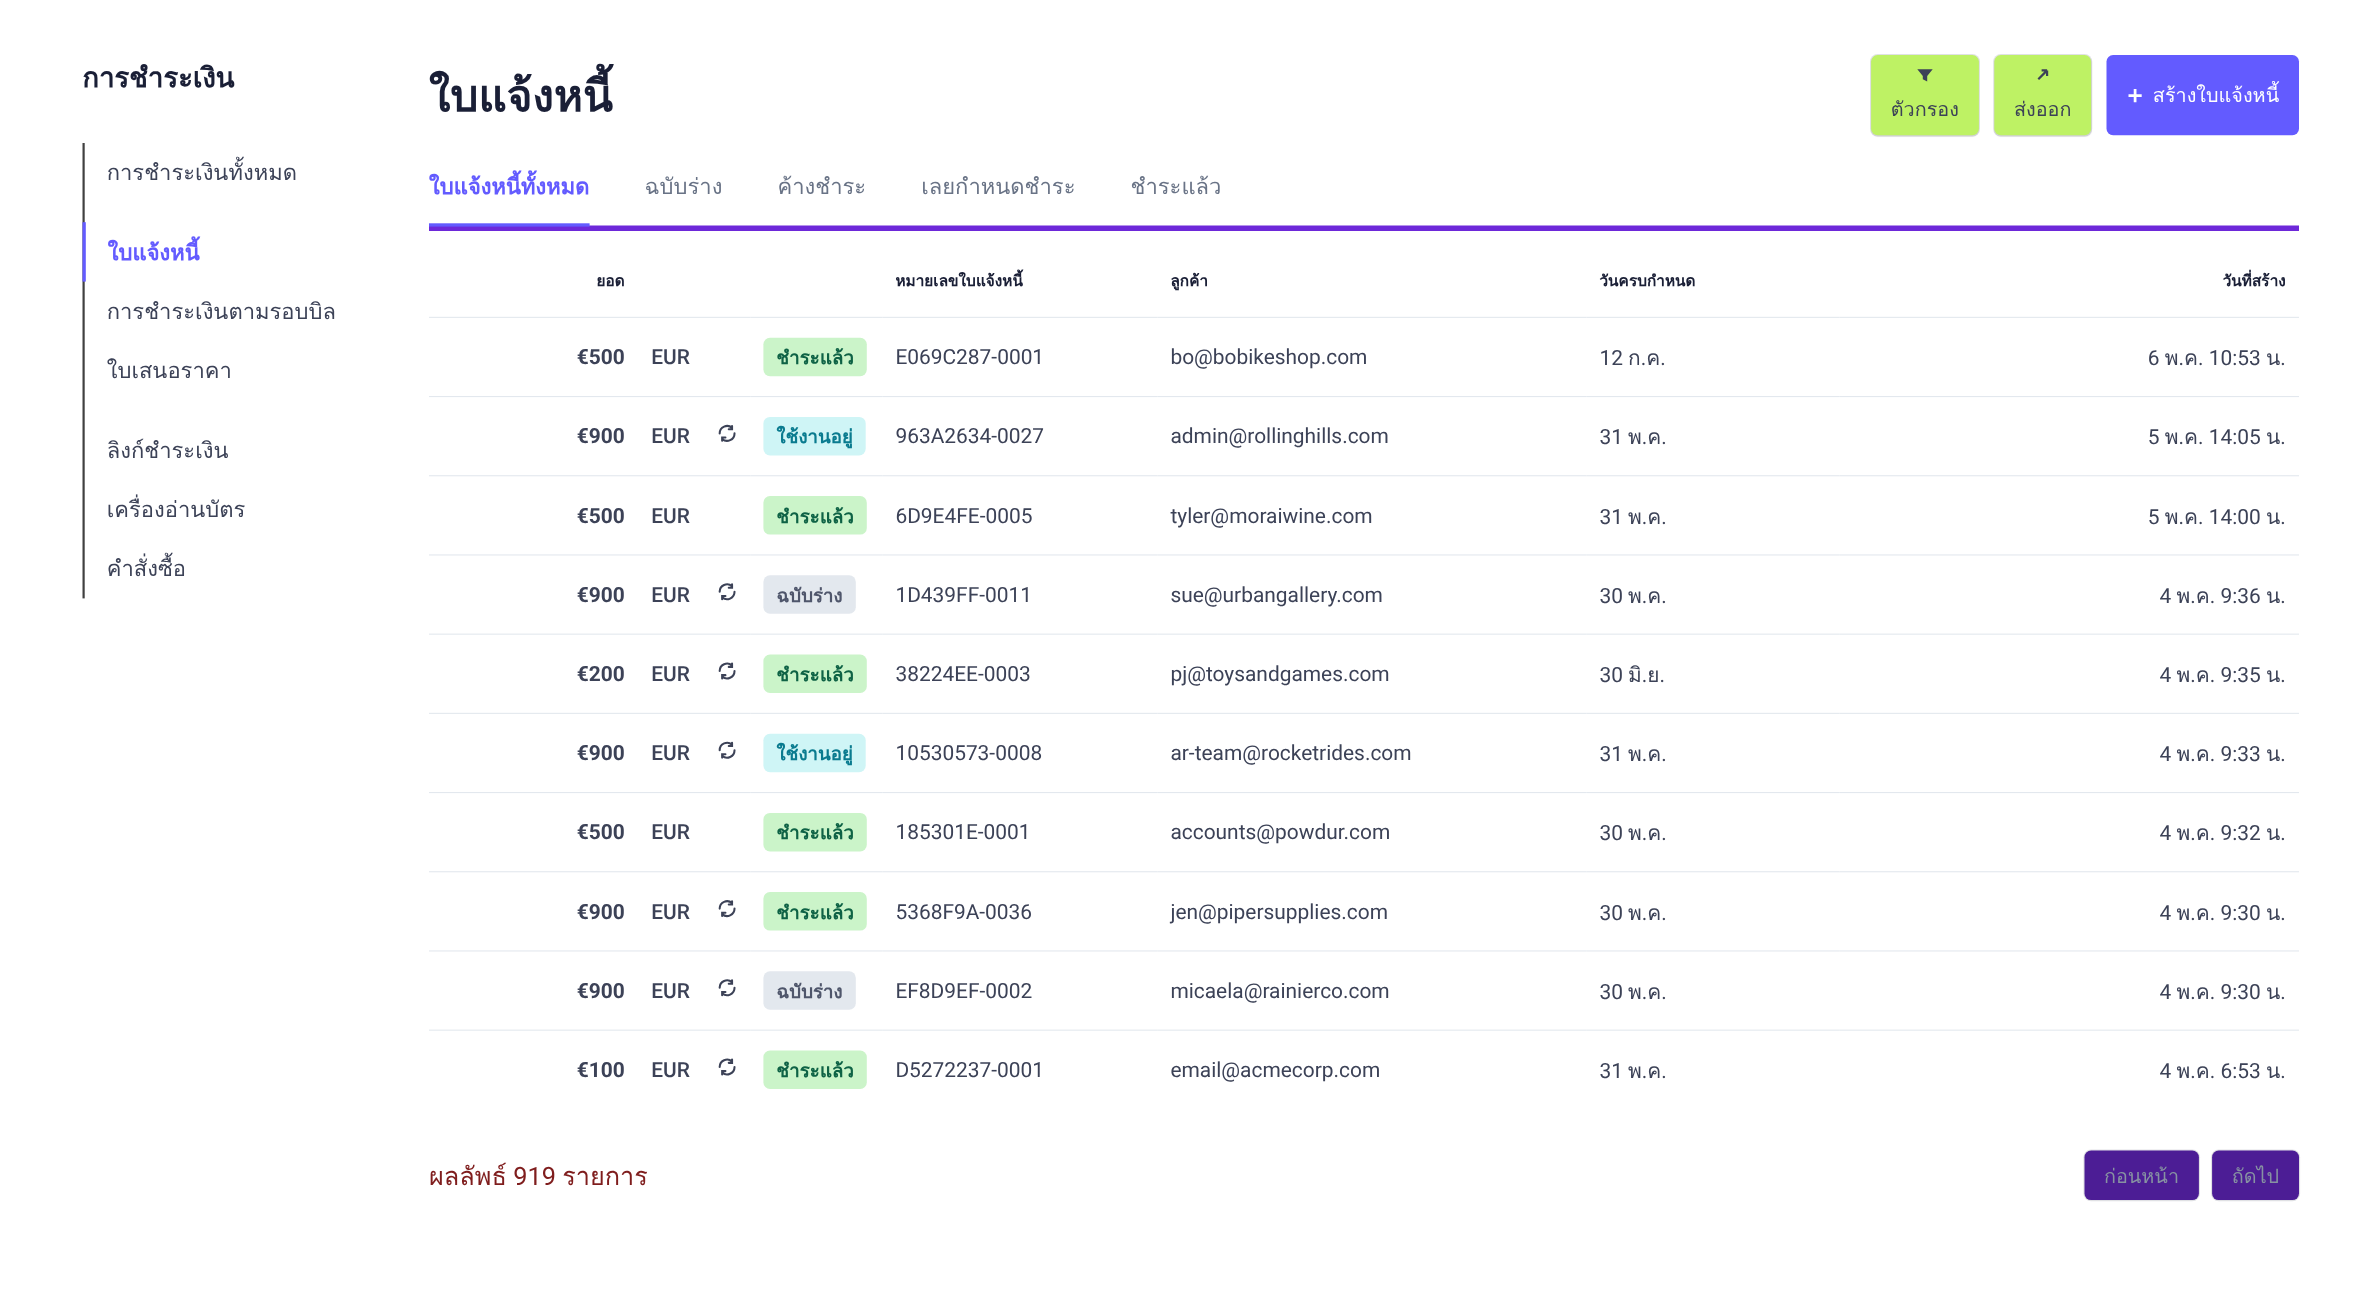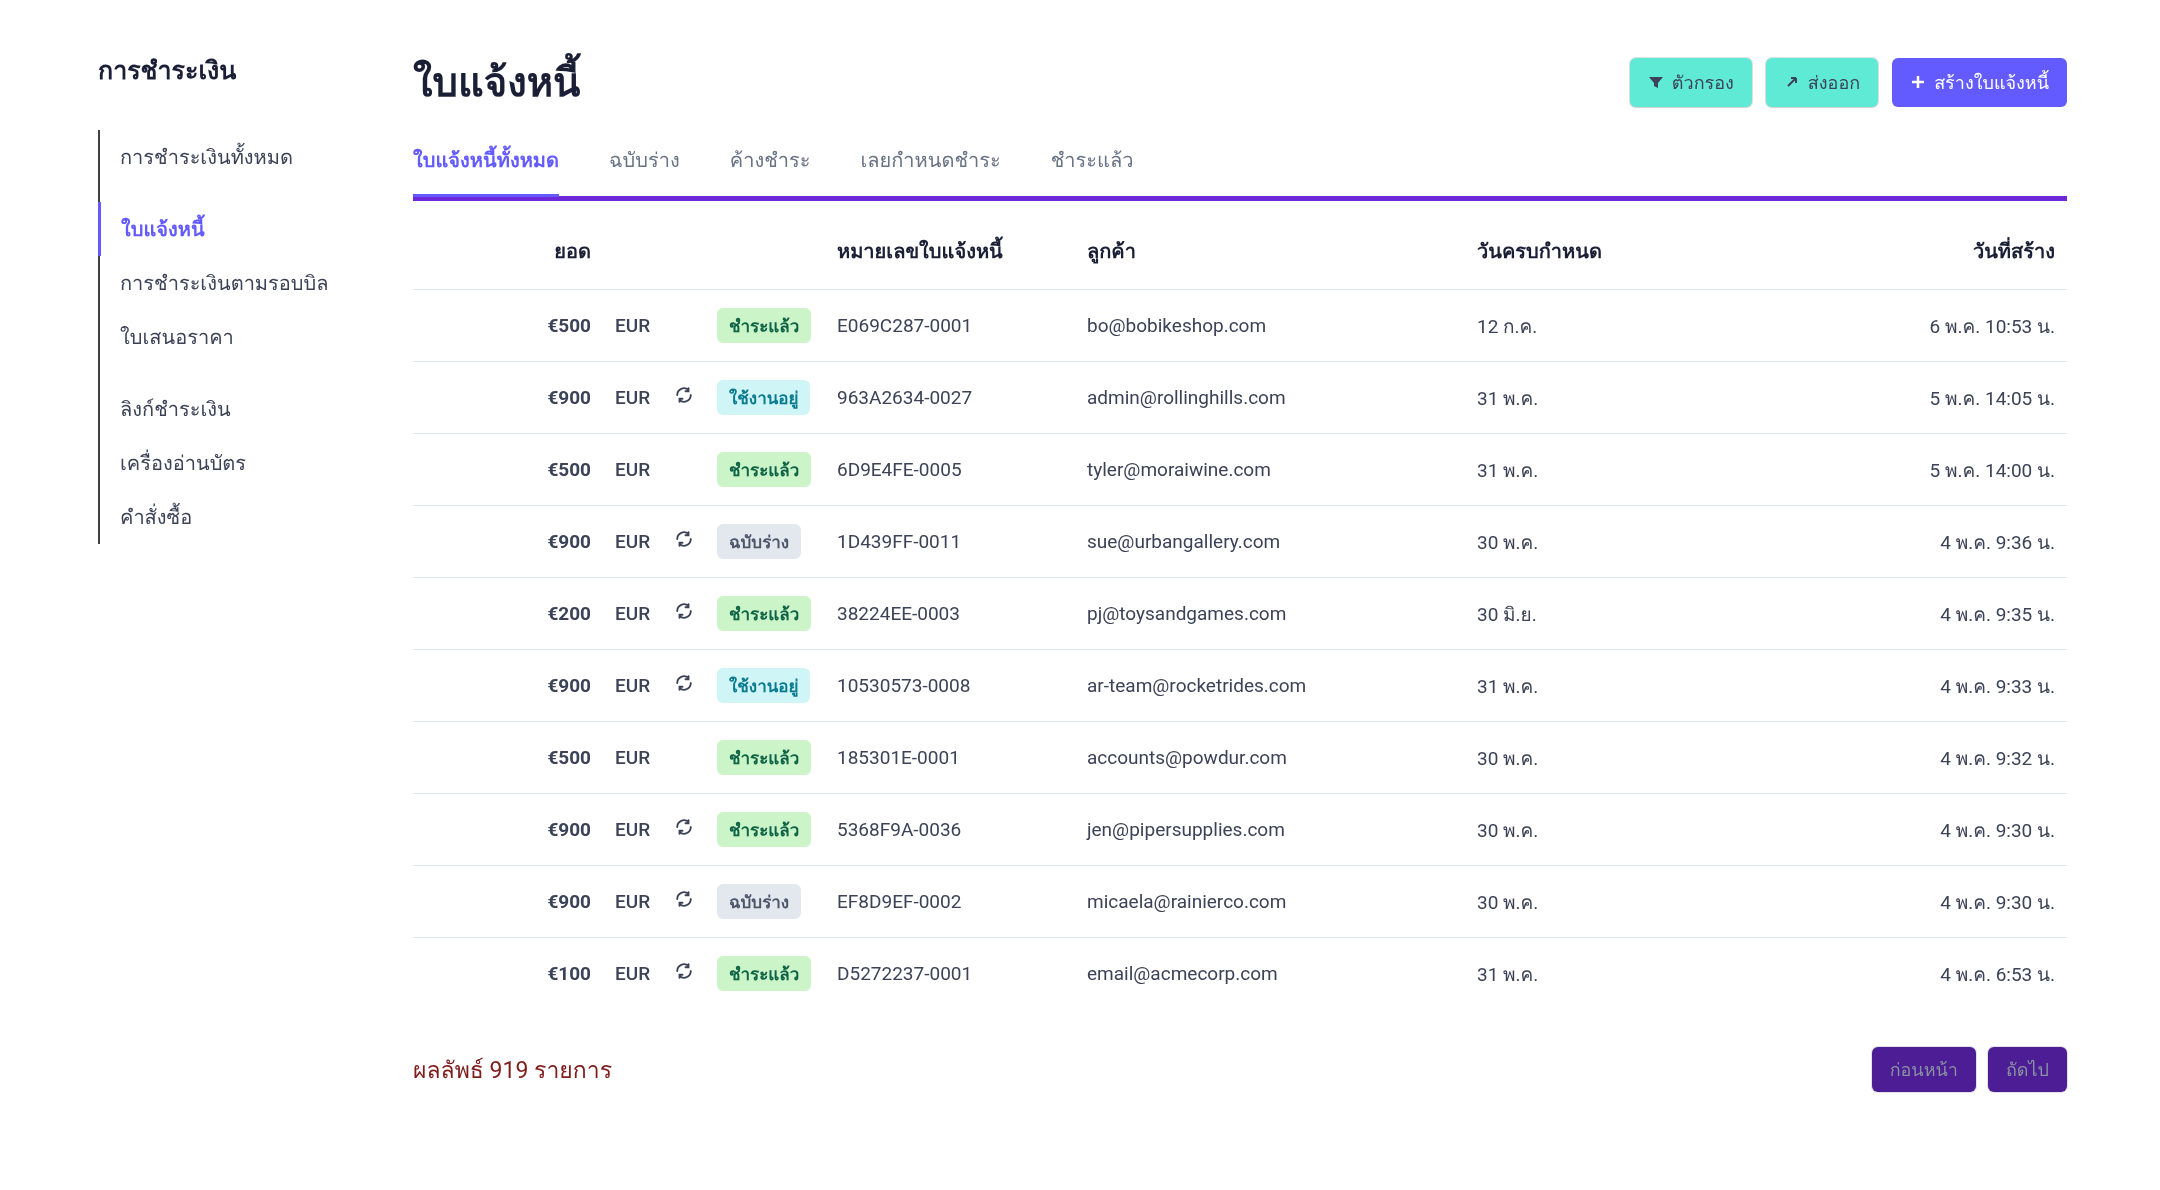--- a/index.html
+++ b/index.html
@@ -6,21 +6,21 @@
 body {
   font-family: -apple-system, BlinkMacSystemFont, "Segoe UI", Roboto, sans-serif;
   background: #fff;
   color: #1a1f36;
   width: 2160px;
   height: 1190px;
   overflow: hidden;
 }
 .container {
   display: flex;
-  padding: 50px 93px;
+  padding: 50px 70px;
 }
 .sidebar {
   width: 310px;
   flex-shrink: 0;
 }
 .sidebar-title {
   font-size: 25px;
   font-weight: 700;
   color: #1a1f36;
   margin-bottom: 40px;
@@ -70,23 +70,24 @@
   align-items: center;
   gap: 8px;
   padding: 10px 18px;
   border-radius: 6px;
   font-size: 18px;
   font-weight: 500;
   cursor: pointer;
   border: none;
 }
 .btn-secondary {
-  background: #5eead4;
+  background: #bef264;
   color: #3c4257;
   box-shadow: 0 0 0 1px rgba(60,66,87,0.16), 0 1px 1px rgba(0,0,0,0.08);
+  flex-direction: column;
 }
 .btn-primary {
   background: #635bff;
   color: #fff;
 }
 .icon { display: inline-flex; align-items: center; justify-content: center; }
 .tabs {
   display: flex;
   gap: 50px;
   border-bottom: 5px solid #6d28d9;
@@ -101,21 +102,21 @@
   margin-bottom: -1px;
 }
 .tab.active {
   color: #635bff;
   font-weight: 700;
   border-bottom-color: #635bff;
 }
 .table { width: 100%; border-collapse: collapse; }
 .table th {
   text-align: left;
-  font-size: 20px;
+  font-size: 14px;
   font-weight: 700;
   color: #1a1f36;
   padding: 24px 12px 22px;
 }
 .table th.amount-col { text-align: right; width: 190px; }
 .table th.currency-col { width: 60px; }
 .table th.recurring-col { width: 40px; }
 .table th.status-col { width: 120px; }
 .table th.invoice-col { width: 250px; }
 .table th.customer-col { width: 390px; }

